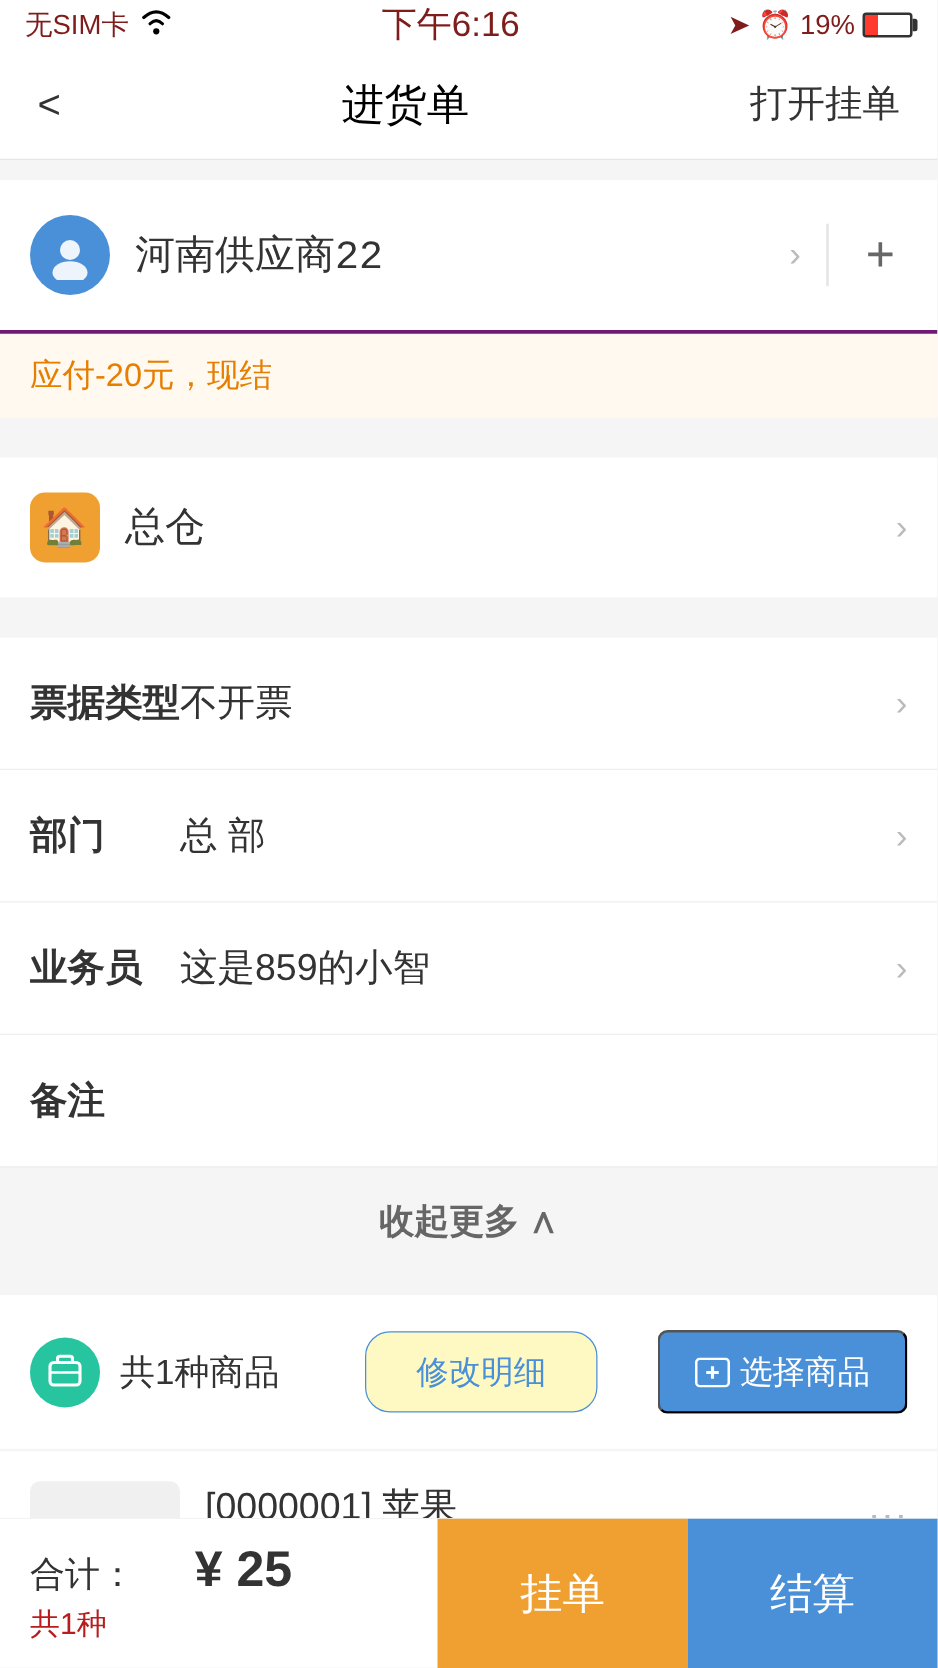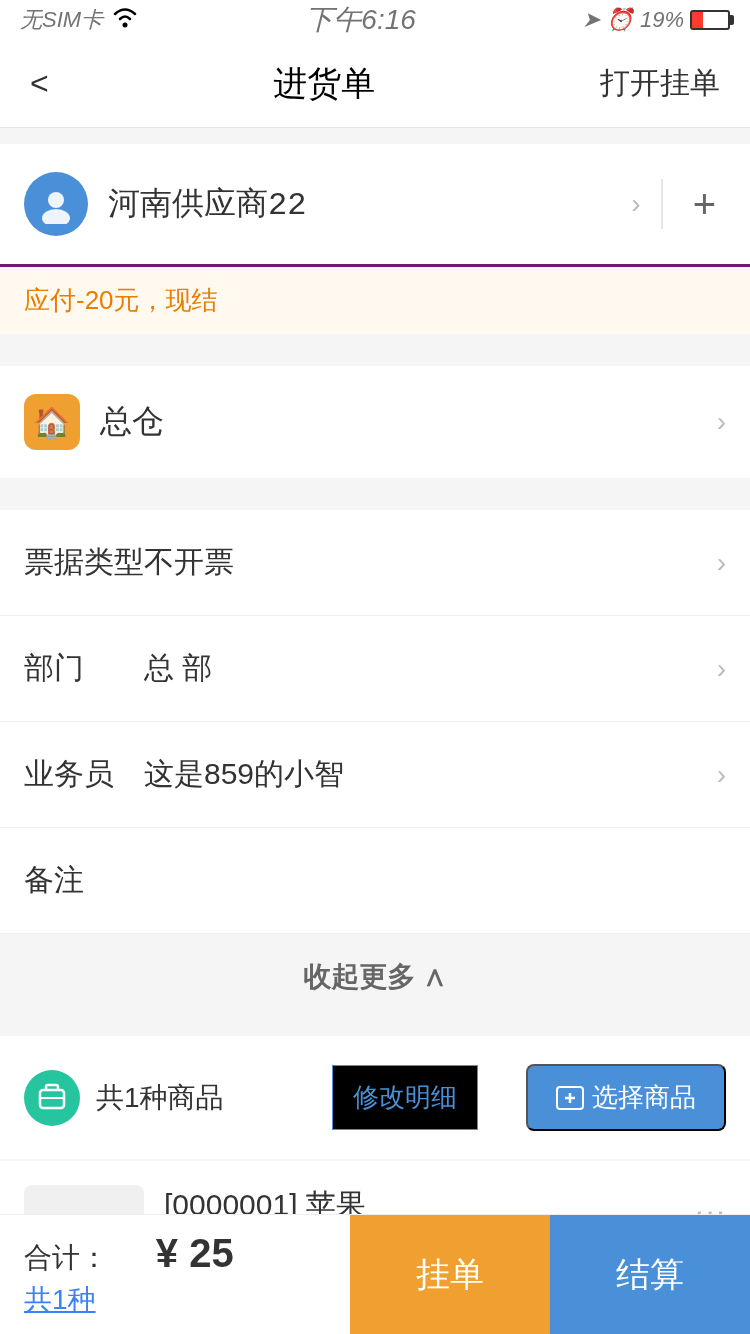--- a/index.html
+++ b/index.html
@@ -15,22 +15,21 @@
 
     
     .status-bar {
       background: #fff;
       height: 40px;
       display: flex;
       align-items: center;
       justify-content: space-between;
       padding: 0 20px;
       font-size: 22px;
-      color: #737373;
-      font-style: italic;
+      color: #7f1d1d;
     }
     .status-left { display: flex; align-items: center; gap: 8px; }
     .status-center { font-size: 28px; font-weight: 500; }
     .status-right { display: flex; align-items: center; gap: 6px; font-size: 22px; }
     .battery-icon {
       display: inline-block;
       width: 40px;
       height: 20px;
       border: 2px solid #333;
       border-radius: 3px;
@@ -162,20 +161,21 @@
     }
     .warehouse-icon-svg {
       font-size: 30px;
       color: #fff;
     }
     .form-row-label {
       width: 120px;
       font-size: 30px;
       color: #333;
       flex-shrink: 0;
+      font-weight: bold;
     }
     .form-row-value {
       flex: 1;
       font-size: 30px;
       color: #333;
     }
     .form-row-value.placeholder {
       color: #bbb;
     }
     .form-row-arrow {
@@ -226,23 +226,23 @@
       flex-shrink: 0;
     }
     .products-count {
       flex: 1;
       font-size: 28px;
       color: #333;
     }
     .btn-outline {
       border: 1px solid #4a90d9;
       color: #4a90d9;
-      background: #000000;
-      padding: 14px 20px;
-      border-radius: 0;
+      background: #fef9c3;
+      padding: 14px 40px;
+      border-radius: 20px;
       font-size: 26px;
       margin-right: 16px;
       cursor: pointer;
     }
     .btn-solid {
       background: #4a90d9;
       color: #fff;
       padding: 14px 28px;
       border-radius: 8px;
       font-size: 26px;
@@ -319,25 +319,24 @@
       color: #333;
       display: inline;
     }
     .total-amount {
       font-size: 40px;
       color: #333;
       font-weight: bold;
       margin-left: 40px;
     }
     .total-count {
-      font-size: 28px;
-      color: #3b82f6;
+      font-size: 24px;
+      color: #b91c1c;
       display: block;
       margin-top: 4px;
-      text-decoration: underline;
     }
     .bottom-btn-pending {
       width: 200px;
       height: 120px;
       background: #f0a030;
       color: #fff;
       font-size: 34px;
       display: flex;
       align-items: center;
       justify-content: center;

